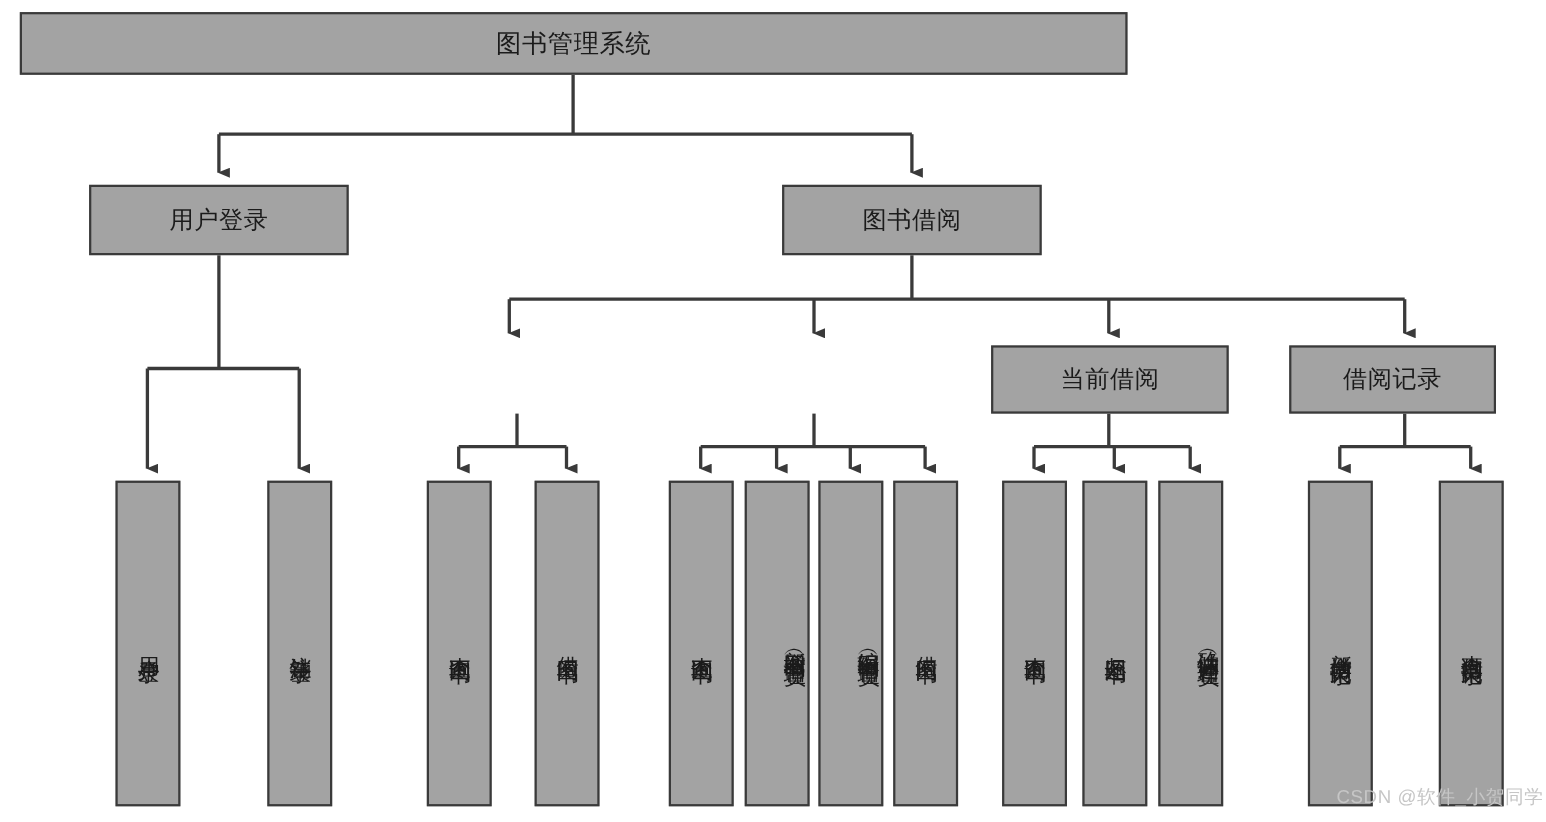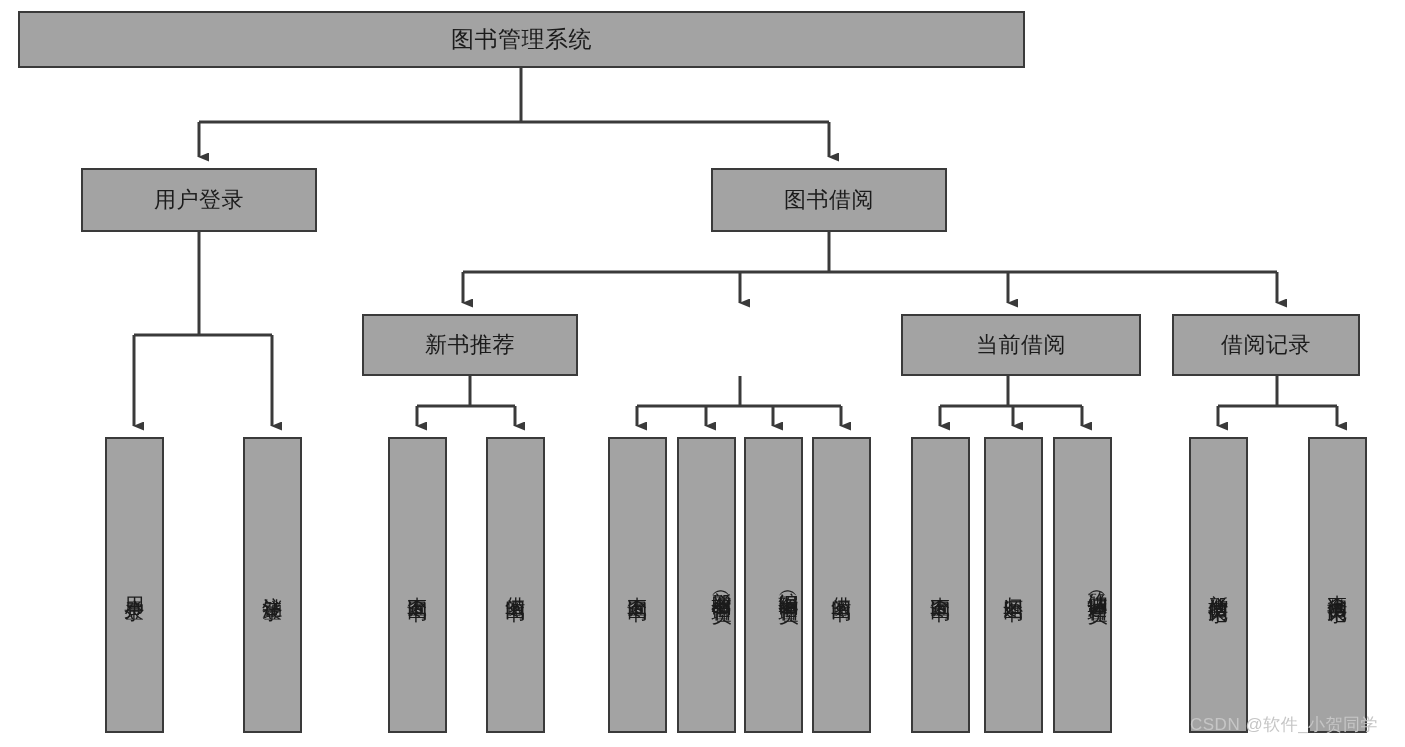--- a/index.html
+++ b/index.html
@@ -59,20 +59,21 @@
   .node-v.v-center {
     align-items: center;
   }
   .watermark {
     position: absolute;
     font-size: 17px;
     color: #c6c6c6;
     white-space: nowrap;
     letter-spacing: 0.5px;
     user-select: none;
+    margin-left: 25px;
   }
 </style>
 </head>
 <body>
 
 <div id="diagram-canvas">
 
   <svg id="edge-layer" viewBox="0 0 1405 747" width="1405" height="747" xmlns="http://www.w3.org/2000/svg">
     <defs>
       <marker id="arrowhead" markerWidth="9" markerHeight="11" refX="4.5" refY="10" orient="auto" markerUnits="userSpaceOnUse">
@@ -114,22 +115,21 @@
         <line x1="1218" y1="406" x2="1218" y2="426" stroke="#3a3a3a" stroke-width="3" stroke-linecap="butt" marker-end="url(#arrowhead)"></line>
         <line x1="1337" y1="406" x2="1337" y2="426" stroke="#3a3a3a" stroke-width="3" stroke-linecap="butt" marker-end="url(#arrowhead)"></line>
       </g>
   </svg>
 
   <div class="node node-h node-root" style="left:18px; top:11px; width:1007px; height:57px;">图书管理系统</div>
 
   <div class="node node-h" style="left:81px; top:168px; width:236px; height:64px;">用户登录</div>
   <div class="node node-h" style="left:711px; top:168px; width:236px; height:64px;">图书借阅</div>
 
-  <div class="node node-h" style="left:362px; top:314px; width:216px; height:62px;">新书推荐</div>
-  <div class="node node-h" style="left:901px; top:314px; width:240px; height:62px;">当前借阅</div>
+  <div class="node node-h" style="left:901px; top:314px; width:216px; height:62px;">当前借阅</div>
   <div class="node node-h" style="left:1172px; top:314px; width:188px; height:62px;">借阅记录</div>
 
   <div class="node node-v v-center" style="left:105px; top:437px; width:59px; height:296px;">用户登录</div>
   <div class="node node-v v-center" style="left:243px; top:437px; width:59px; height:296px;">注销登录</div>
 
   <div class="node node-v v-center" style="left:388px; top:437px; width:59px; height:296px;">查询图书</div>
   <div class="node node-v v-center" style="left:486px; top:437px; width:59px; height:296px;">借阅图书</div>
 
   <div class="node node-v v-center" style="left:608px; top:437px; width:59px; height:296px;">查询图书</div>
   <div class="node node-v" style="left:677px; top:437px; width:59px; height:296px;">新增图书（管理员）</div>

